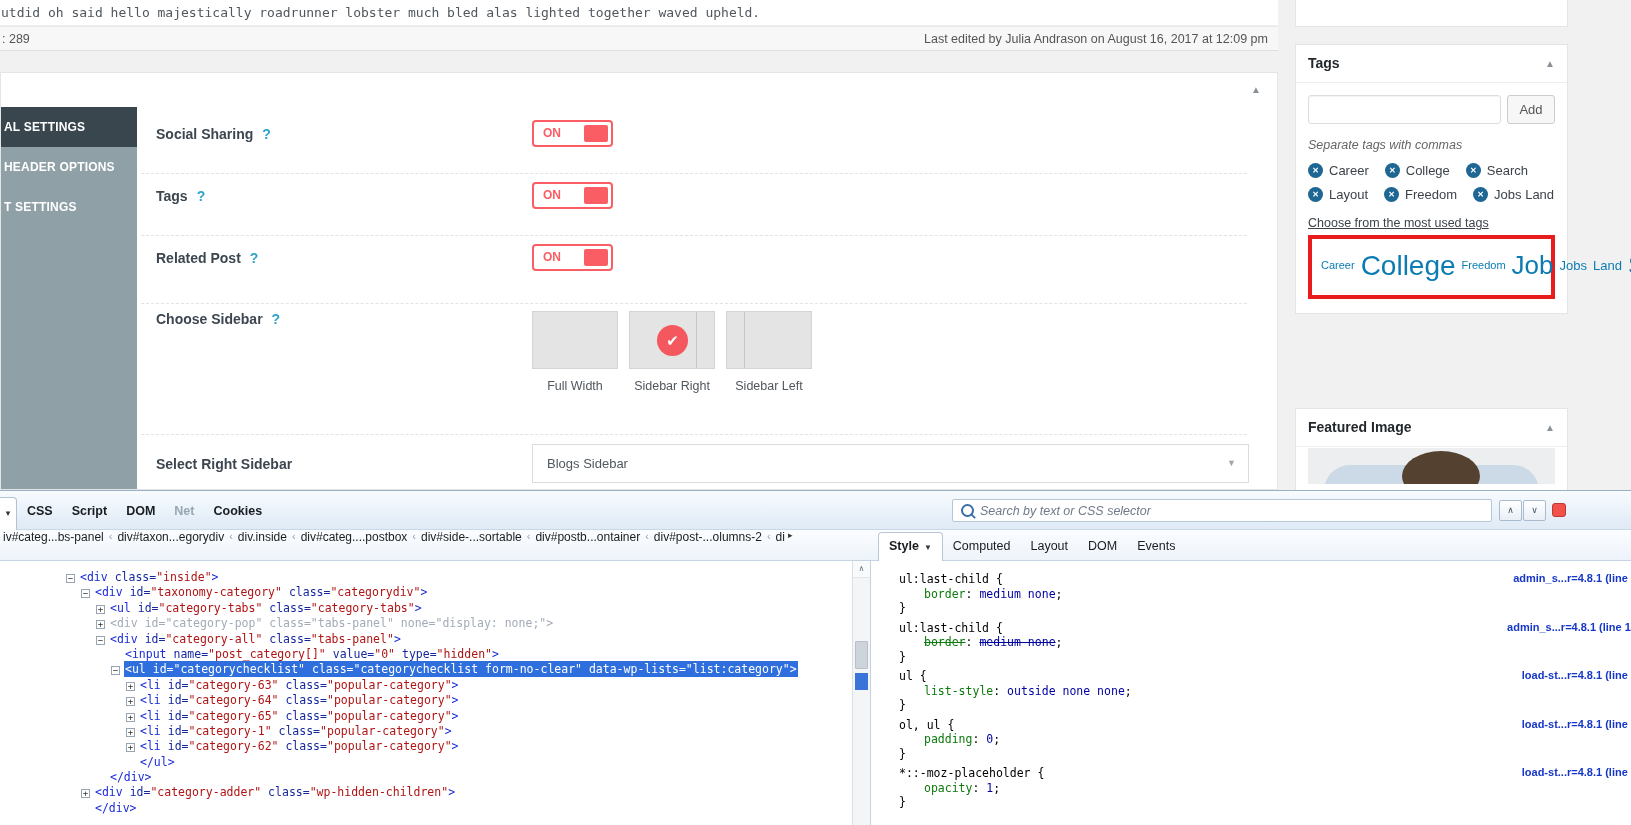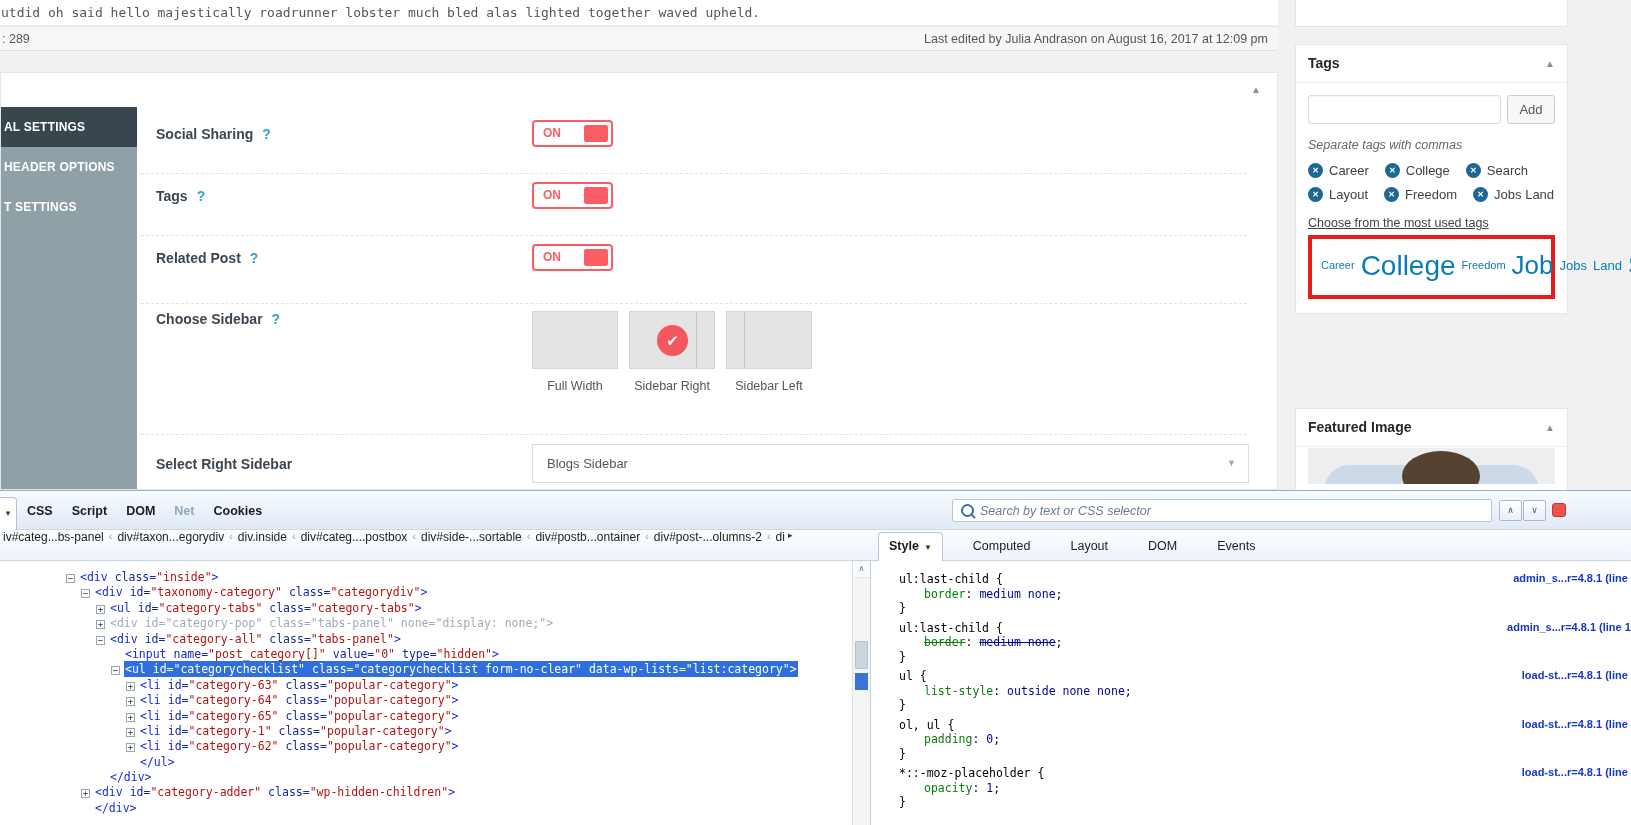--- a/index.html
+++ b/index.html
@@ -92,21 +92,21 @@
   #redbadge{position:absolute;left:1552px;top:12px;width:14px;height:14px;background:#f1504b;
     border:1px solid #b93b32;border-radius:3px;box-sizing:border-box}
   #crumbrow{position:absolute;top:39px;left:0;right:0;height:31px;
     background:linear-gradient(#fcfdff,#edf3fa);border-bottom:1px solid #c5d4e4;box-sizing:border-box}
   #breadcrumb{position:absolute;left:3px;top:0;height:30px;width:862px;display:flex;align-items:flex-start;
     font-size:12px;color:#1b1d1f;white-space:nowrap;overflow:hidden}
   .csep{color:#8fa6bd;margin:0 5px;font-size:11px}
   .cmore{color:#333;font-size:9px;margin-left:3px}
   .crumb{cursor:pointer}
   #style-tabs{position:absolute;left:878px;top:0;right:0;height:31px;display:flex;align-items:flex-end;
-    gap:20px;font-size:12.5px;color:#1a1d20}
+    gap:0;font-size:12.5px;color:#1a1d20}
   .stab{padding:6px 10px 8px;cursor:pointer}
   .stab.active{background:#fff;border:1px solid #b6c7d8;border-bottom:none;border-radius:4px 4px 0 0;
     font-weight:700;margin-bottom:-1px;padding-bottom:9px}
   .scaret{font-size:8px;color:#333;margin-left:5px}
   #tree-panel{position:absolute;top:70px;left:0;width:852px;bottom:0;background:#fff;overflow:hidden;
     font:11.5px/15.4px "DejaVu Sans Mono",monospace;padding-top:9px;box-sizing:border-box}
   .trow{white-space:nowrap;height:15.4px;cursor:pointer}
   .exp{display:inline-block;width:9px;height:9px;border:1px solid #98a5b2;background:#fff;color:#333;
     font-size:9px;line-height:7px;text-align:center;margin-right:5px;box-sizing:border-box}
   .exp.ghost{visibility:hidden}

